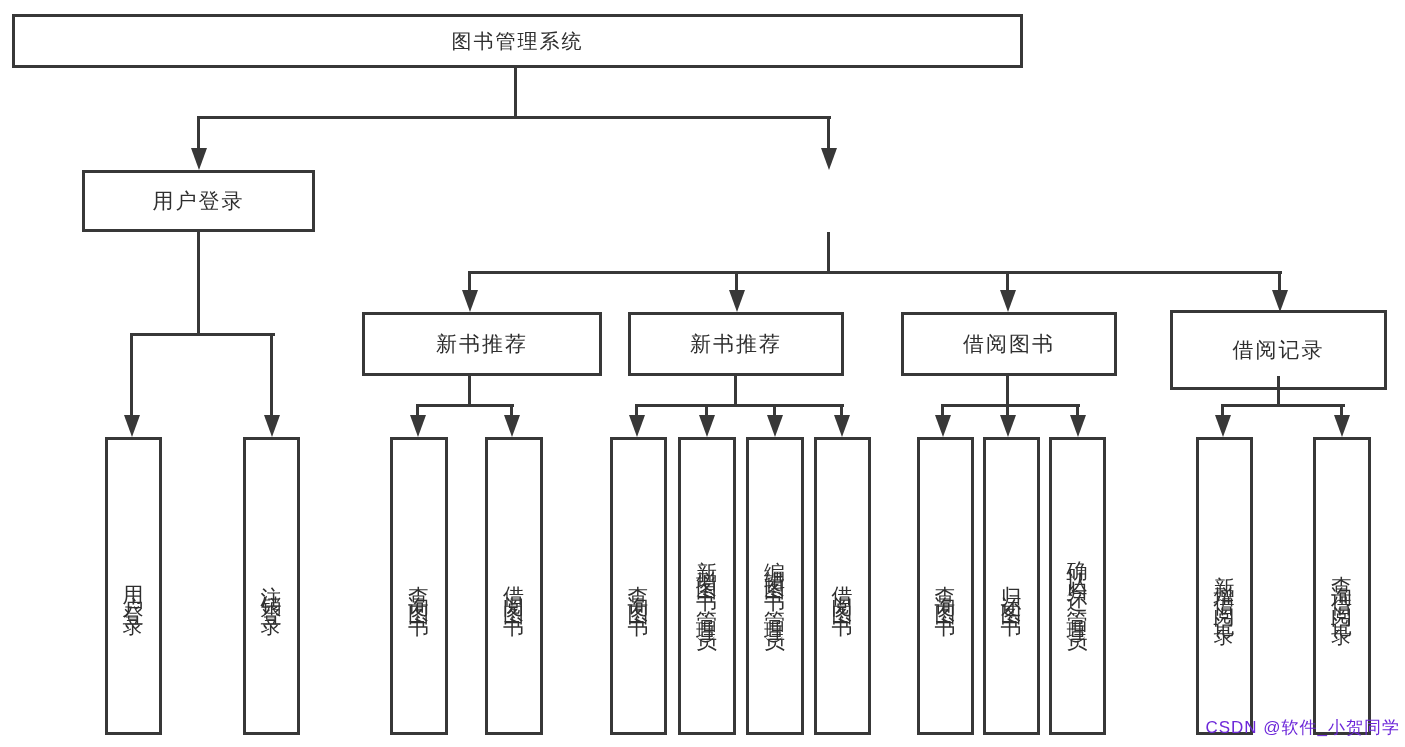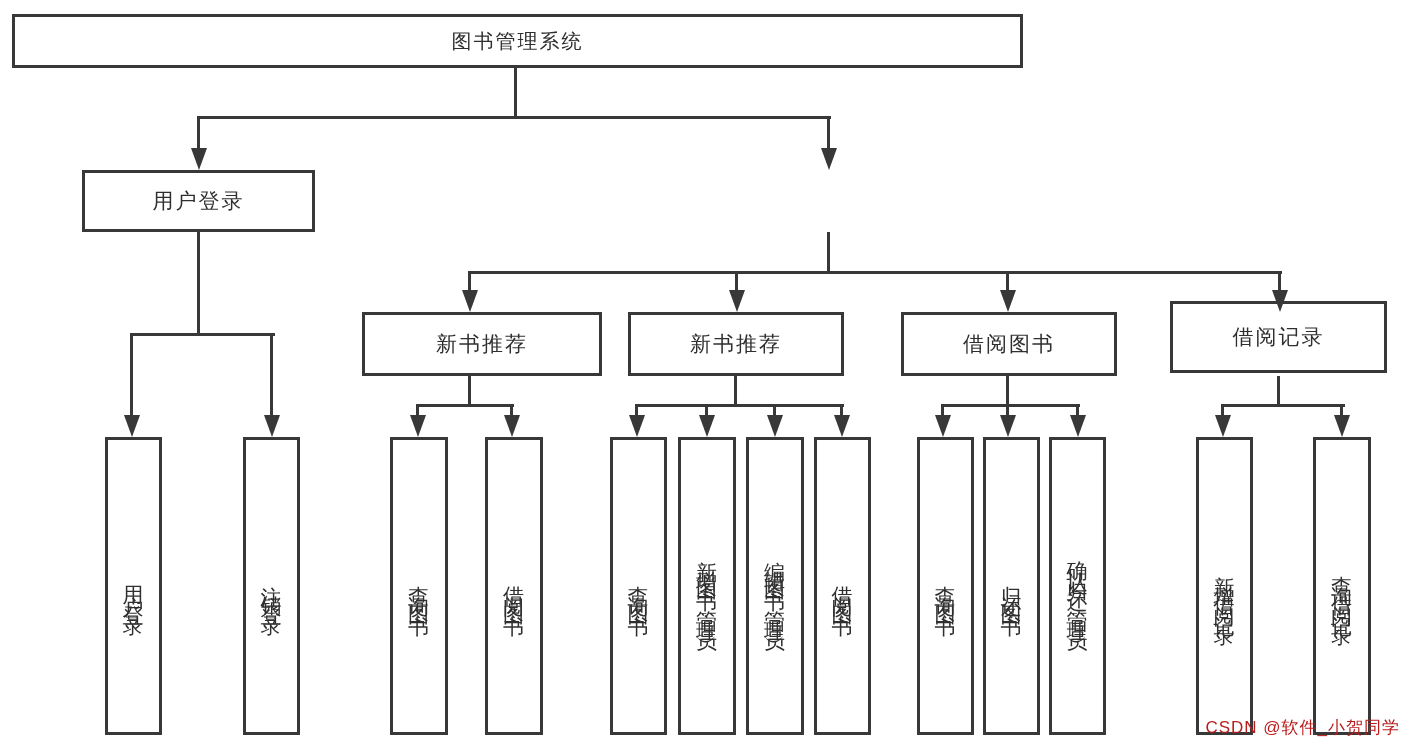--- a/index.html
+++ b/index.html
@@ -47,21 +47,21 @@
     border-left: 8px solid transparent;
     border-right: 8px solid transparent;
     border-top: 22px solid #383838;
   }
   .watermark {
     position: absolute;
     left: 1130px;
     top: 716px;
     width: 270px;
     font-size: 17px;
-    color: #b91c1c;
+    color: #6d28d9;
     letter-spacing: 1px;
     text-align: right;
     white-space: nowrap;
   }
 </style>
 </head>
 <body>
 
 <div id="stage">
 
@@ -69,21 +69,21 @@
 
   <div class="node" style="left:82px; top:170px; width:233px; height:62px;">用户登录</div>
 
 
   <div class="node" style="left:362px; top:312px; width:240px; height:64px;">新书推荐</div>
 
   <div class="node" style="left:628px; top:312px; width:216px; height:64px;">新书推荐</div>
 
   <div class="node" style="left:901px; top:312px; width:216px; height:64px;">借阅图书</div>
 
-  <div class="node" style="left:1170px; top:301px; width:217px; height:72px;font-family:Liberation Mono, monospace;">借阅记录</div>
+  <div class="node" style="left:1170px; top:310px; width:217px; height:80px;font-family:Liberation Mono, monospace;">借阅记录</div>
 
   <div class="node vnode" style="left:105px; top:437px; width:57px; height:298px;">用户登录</div>
   <div class="node vnode" style="left:243px; top:437px; width:57px; height:298px;">注销登录</div>
 
   <div class="node vnode" style="left:390px; top:437px; width:58px; height:298px;">查询图书</div>
   <div class="node vnode" style="left:485px; top:437px; width:58px; height:298px;">借阅图书</div>
 
   <div class="node vnode" style="left:610px; top:437px; width:57px; height:298px;">查询图书</div>
   <div class="node vnode" style="left:678px; top:437px; width:58px; height:298px;">新增图书（管理员）</div>
   <div class="node vnode" style="left:746px; top:437px; width:58px; height:298px;">编辑图书（管理员）</div>

